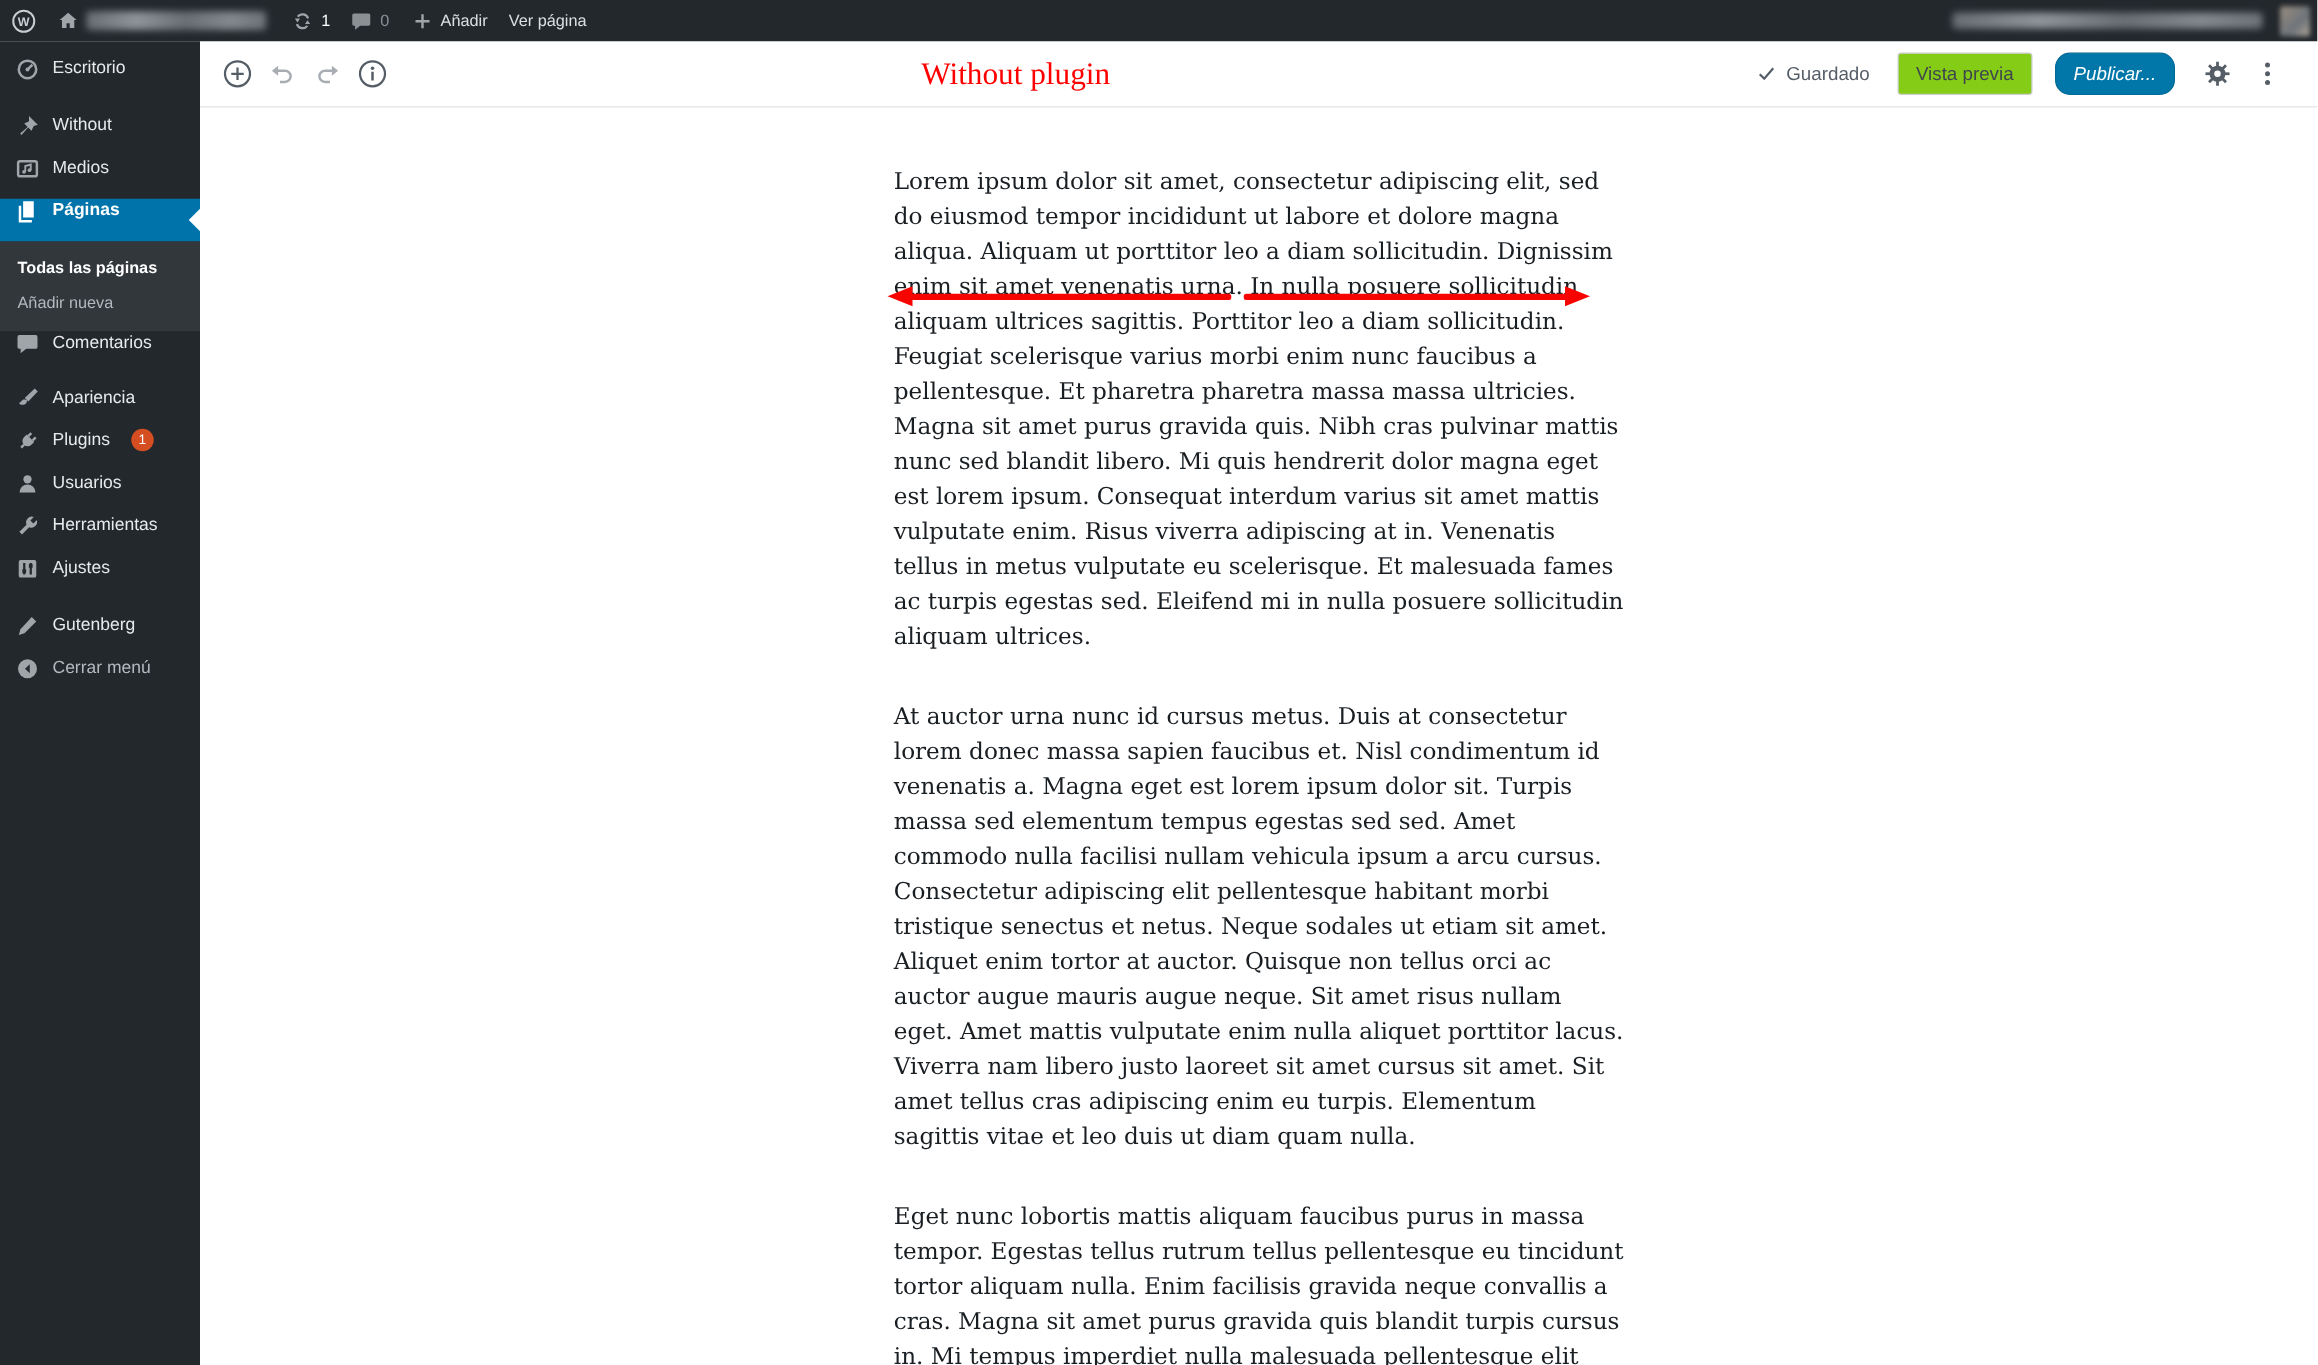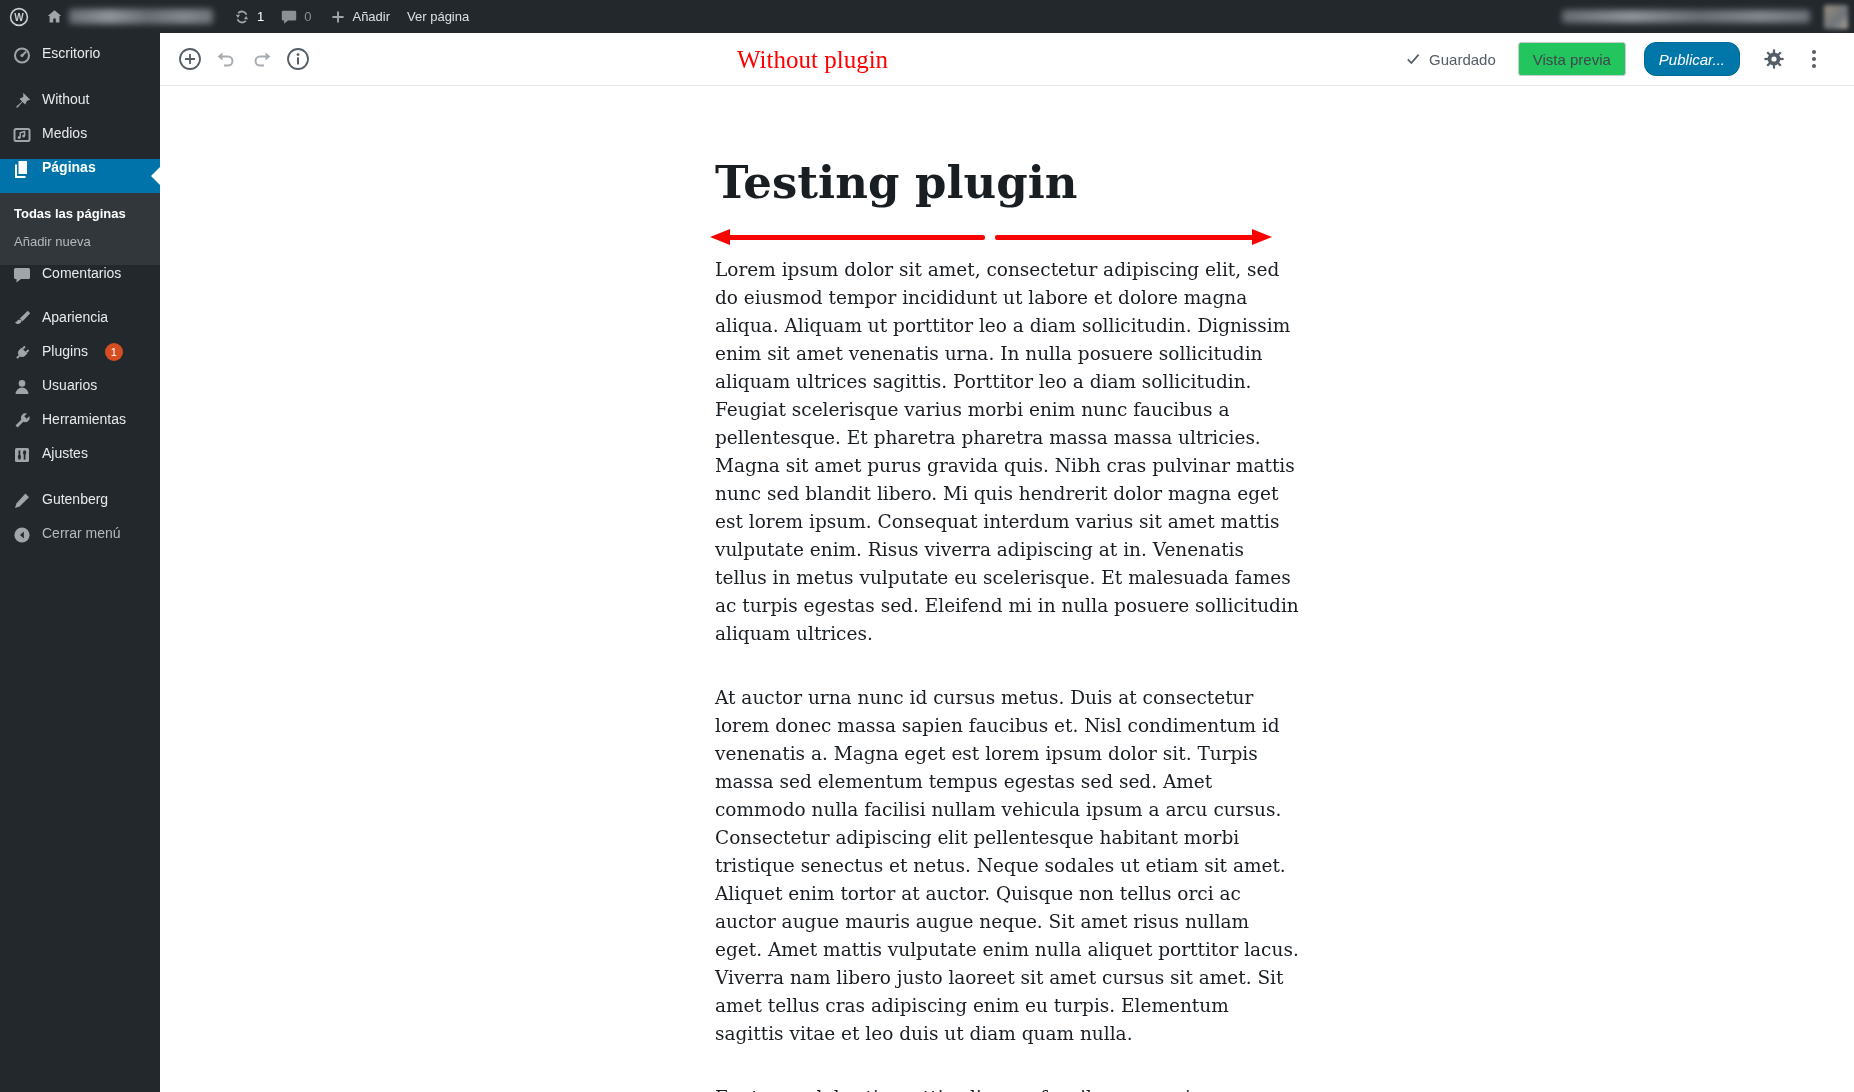--- a/index.html
+++ b/index.html
@@ -27,21 +27,21 @@
   .submenu{background:#32373c;padding:7px 0 9px;}
   .submenu-item{height:28px;line-height:28px;padding-left:14px;font-size:13px;color:#b4b9be;cursor:pointer;}
   .submenu-item.current{color:#fff;font-weight:700;}
 
   
   .editor-toolbar{position:absolute;left:160px;top:33px;width:1694px;height:52px;background:#fff;border-bottom:1px solid #e2e4e7;z-index:10;}
   .et-left{position:absolute;left:18px;top:0;height:52px;display:flex;align-items:center;gap:12px;}
   .tool-btn{width:24px;height:24px;display:flex;align-items:center;justify-content:center;cursor:pointer;background:none;border:none;padding:0;}
   .et-right{position:absolute;right:24px;top:0;height:52px;display:flex;align-items:center;}
   .saved{display:flex;align-items:center;gap:8px;color:#555d66;font-size:15px;margin-right:22px;cursor:default;}
-  .btn-secondary{height:34px;padding:0 14px;background:#22c55e;border:1px solid #ccc;border-radius:3px;color:#40464d;font-size:15px;cursor:pointer;font-family:inherit;}
+  .btn-secondary{height:34px;padding:0 14px;background:#84cc16;border:1px solid #ccc;border-radius:3px;color:#40464d;font-size:15px;cursor:pointer;font-family:inherit;}
   .btn-primary{height:34px;padding:0 14px;margin-left:18px;background:#0077a8;border:1px solid #006b98;border-radius:12px;color:#fff;font-size:15px;cursor:pointer;font-family:inherit;font-style:italic;}
   .gear-wrap{margin-left:22px;}
   .dots-wrap{margin-left:16px;margin-right:4px;}
   .annotation-label{position:absolute;left:577px;top:13px;font-family:"Liberation Serif",serif;font-size:25px;color:#ff0000;z-index:25;white-space:nowrap;}
 
   
   .canvas{position:absolute;left:160px;top:86px;width:1694px;height:1006px;background:#fff;overflow:hidden;}
   .content-col{margin-left:555px;width:584px;}
   .post-title{margin:70px 0 0;font-family:"DejaVu Serif","Liberation Serif",serif;font-weight:700;font-size:45px;line-height:54px;color:#191e23;cursor:text;}
   .post-body p{margin:0 0 36px;font-family:"DejaVu Serif","Liberation Serif",serif;font-size:18.5px;line-height:28px;color:#191e23;cursor:text;}
@@ -332,21 +332,20 @@
     <div class="arrow arrow-left">
       <span class="head"></span>
       <span class="shaft"></span>
     </div>
     <div class="arrow arrow-right">
       <span class="shaft"></span>
       <span class="head"></span>
     </div>
 
     <div class="content-col">
-      <h1 class="post-title">Testing plugin</h1>
       <div class="post-body">
         <p>Lorem ipsum dolor sit amet, consectetur adipiscing elit, sed do eiusmod tempor incididunt ut labore et dolore magna aliqua. Aliquam ut porttitor leo a diam sollicitudin. Dignissim enim sit amet venenatis urna. In nulla posuere sollicitudin aliquam ultrices sagittis. Porttitor leo a diam sollicitudin. Feugiat scelerisque varius morbi enim nunc faucibus a pellentesque. Et pharetra pharetra massa massa ultricies. Magna sit amet purus gravida quis. Nibh cras pulvinar mattis nunc sed blandit libero. Mi quis hendrerit dolor magna eget est lorem ipsum. Consequat interdum varius sit amet mattis vulputate enim. Risus viverra adipiscing at in. Venenatis tellus in metus vulputate eu scelerisque. Et malesuada fames ac turpis egestas sed. Eleifend mi in nulla posuere sollicitudin aliquam ultrices.</p>
         <p>At auctor urna nunc id cursus metus. Duis at consectetur lorem donec massa sapien faucibus et. Nisl condimentum id venenatis a. Magna eget est lorem ipsum dolor sit. Turpis massa sed elementum tempus egestas sed sed. Amet commodo nulla facilisi nullam vehicula ipsum a arcu cursus. Consectetur adipiscing elit pellentesque habitant morbi tristique senectus et netus. Neque sodales ut etiam sit amet. Aliquet enim tortor at auctor. Quisque non tellus orci ac auctor augue mauris augue neque. Sit amet risus nullam eget. Amet mattis vulputate enim nulla aliquet porttitor lacus. Viverra nam libero justo laoreet sit amet cursus sit amet. Sit amet tellus cras adipiscing enim eu turpis. Elementum sagittis vitae et leo duis ut diam quam nulla.</p>
         <p>Eget nunc lobortis mattis aliquam faucibus purus in massa tempor. Egestas tellus rutrum tellus pellentesque eu tincidunt tortor aliquam nulla. Enim facilisis gravida neque convallis a cras. Magna sit amet purus gravida quis blandit turpis cursus in. Mi tempus imperdiet nulla malesuada pellentesque elit eget gravida. Tellus id interdum velit laoreet id donec ultrices. Tempor</p>
       </div>
     </div>
   </div>
 
 </div>
 

